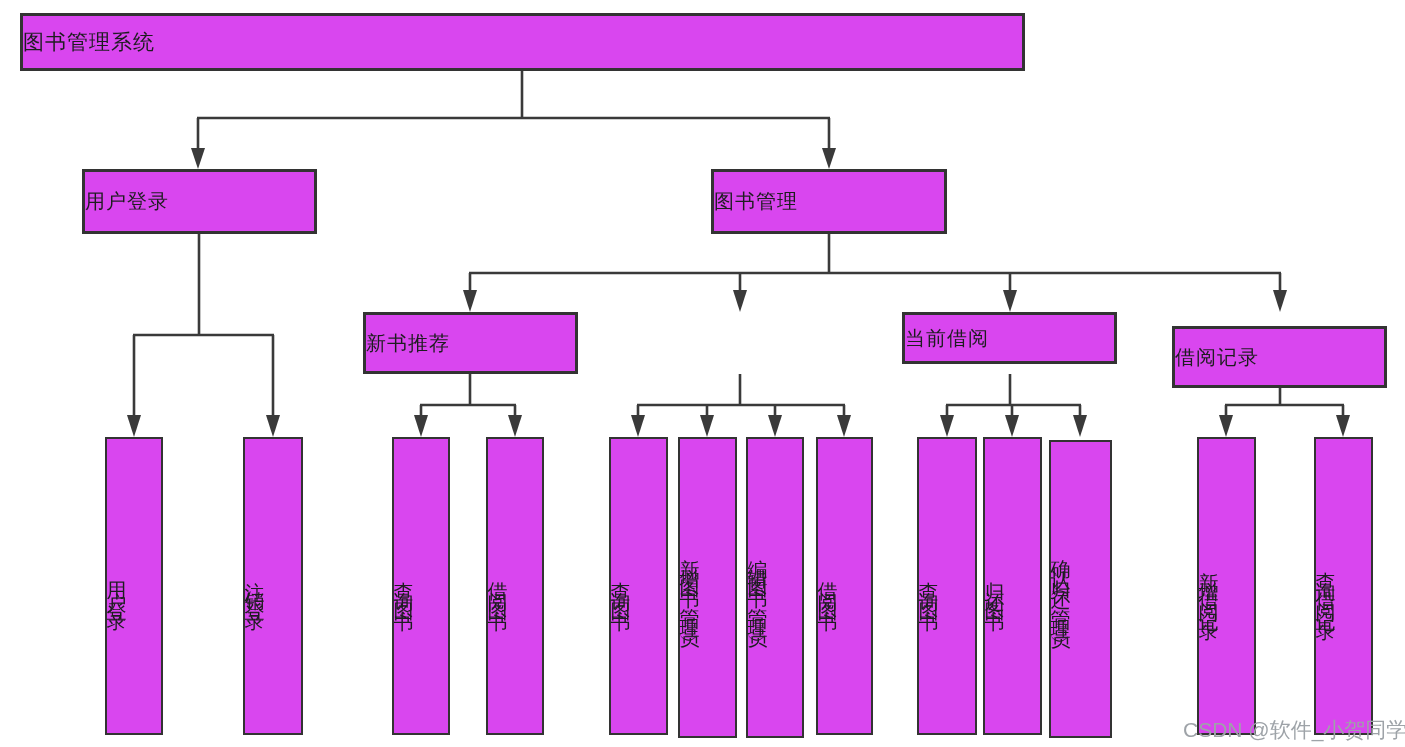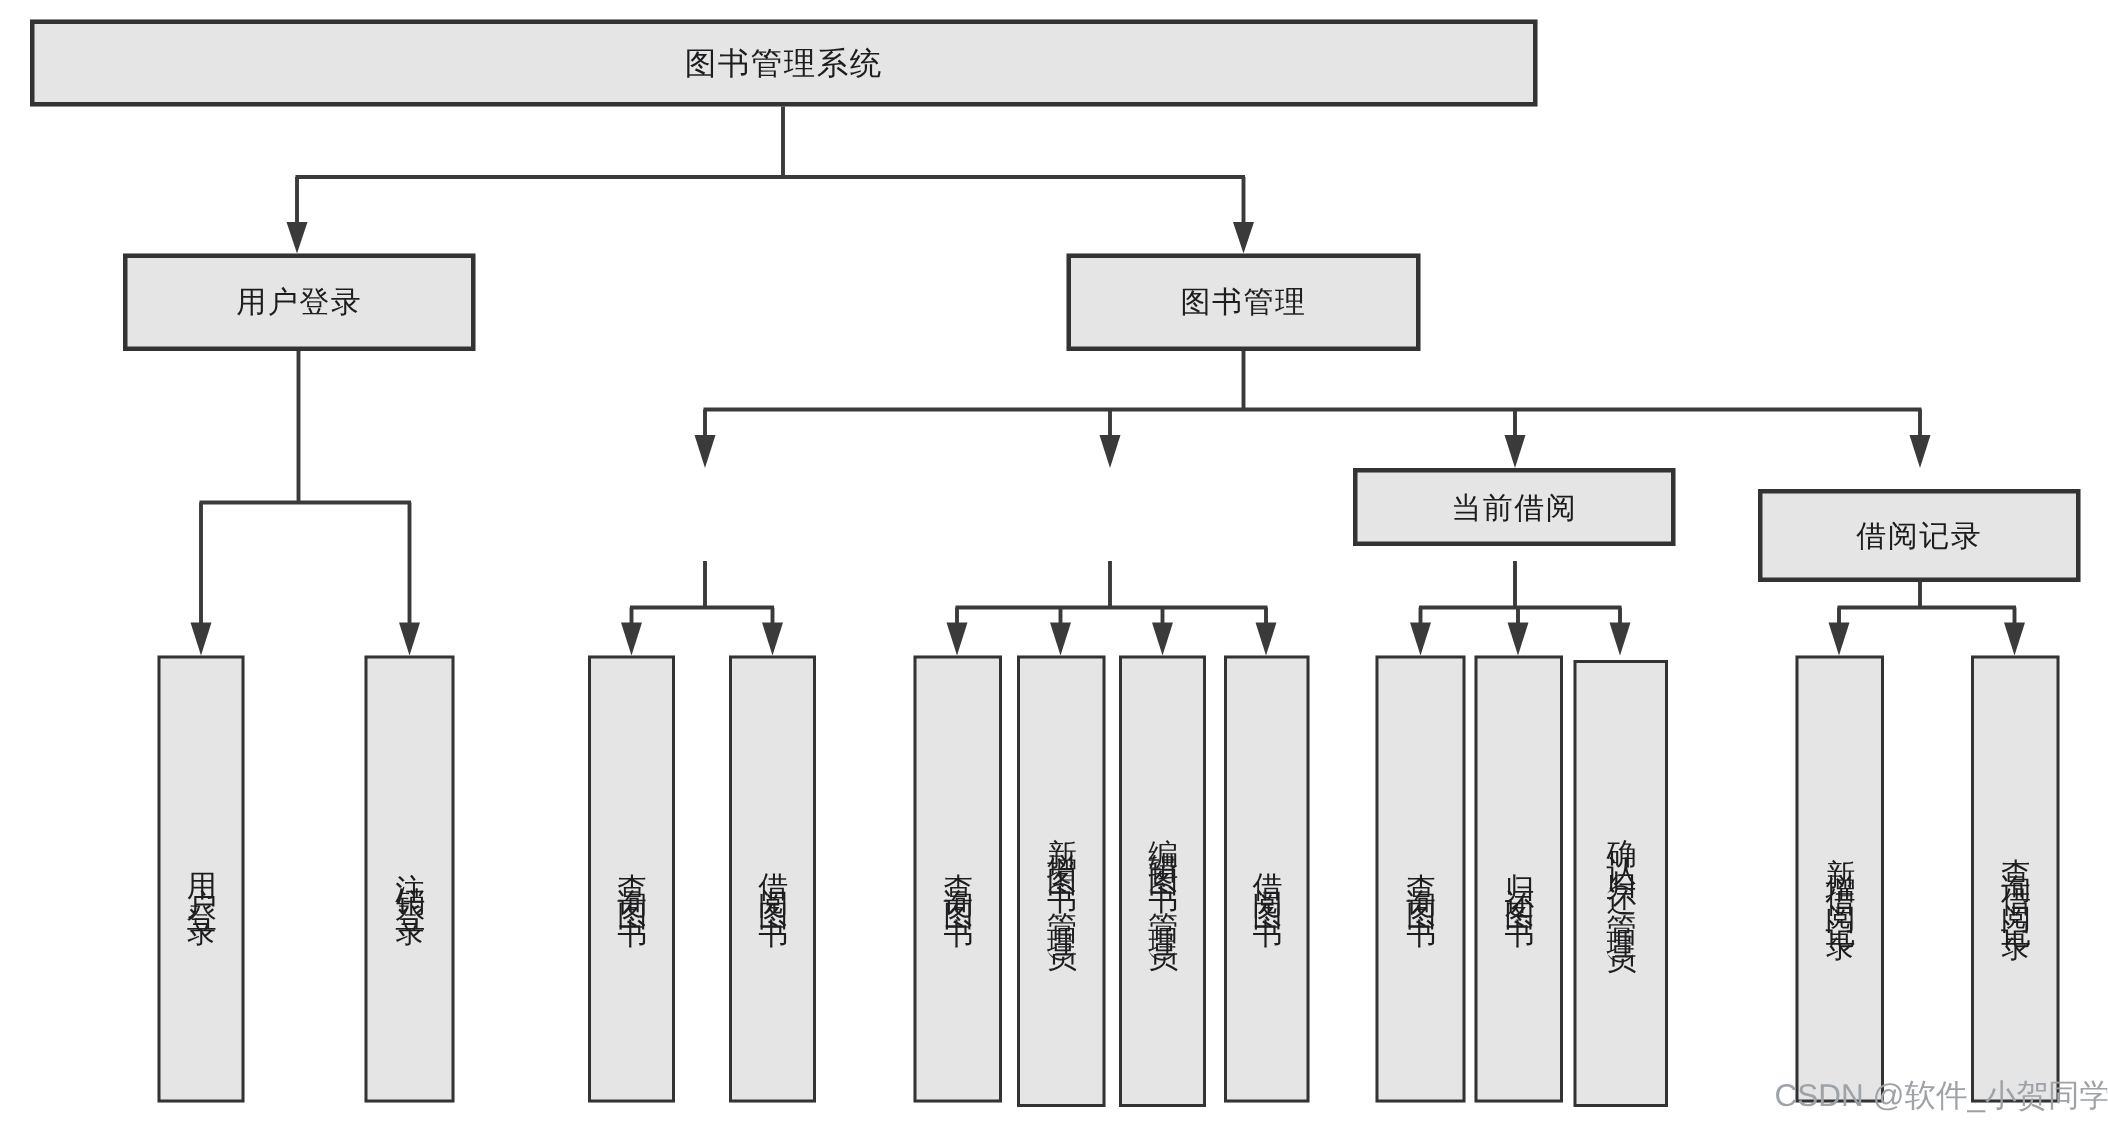--- a/index.html
+++ b/index.html
@@ -13,25 +13,25 @@
   }
   #connectors {
     position: absolute;
     left: 0; top: 0;
     width: 1405px; height: 747px;
     z-index: 1;
   }
   .node {
     position: absolute;
     box-sizing: border-box;
-    background: #e5e5e5;
+    background: #d946ef;
     border: 3px solid #333333;
     display: flex;
     align-items: center;
-    justify-content: center;
+    justify-content: flex-start;
     z-index: 2;
     color: #1d1d1f;
   }
   .node.lvl1 span { font-size: 21px; letter-spacing: 1px; }
   .node.lvl2 span, .node.lvl3 span { font-size: 20px; letter-spacing: 1px; }
   .node.leaf { border-width: 2.5px; }
   .node.leaf span {
     writing-mode: vertical-rl;
     text-orientation: mixed;
     font-size: 20px;
@@ -136,20 +136,23 @@
     <span>图书管理系统</span>
   </div>
 
   <div class="node lvl2" style="left:82px;top:169px;width:235px;height:65px">
     <span>用户登录</span>
   </div>
   <div class="node lvl2" style="left:711px;top:169px;width:236px;height:65px">
     <span>图书管理</span>
   </div>
 
+  <div class="node lvl3" style="left:363px;top:312px;width:215px;height:62px">
+    <span>新书推荐</span>
+  </div>
   <div class="node lvl3" style="left:902px;top:312px;width:215px;height:52px">
     <span>当前借阅</span>
   </div>
   <div class="node lvl3" style="left:1172px;top:326px;width:215px;height:62px">
     <span>借阅记录</span>
   </div>
 
   <div class="node leaf" style="left:105px;top:437px;width:58px;height:298px">
     <span>用户登录</span>
   </div>

